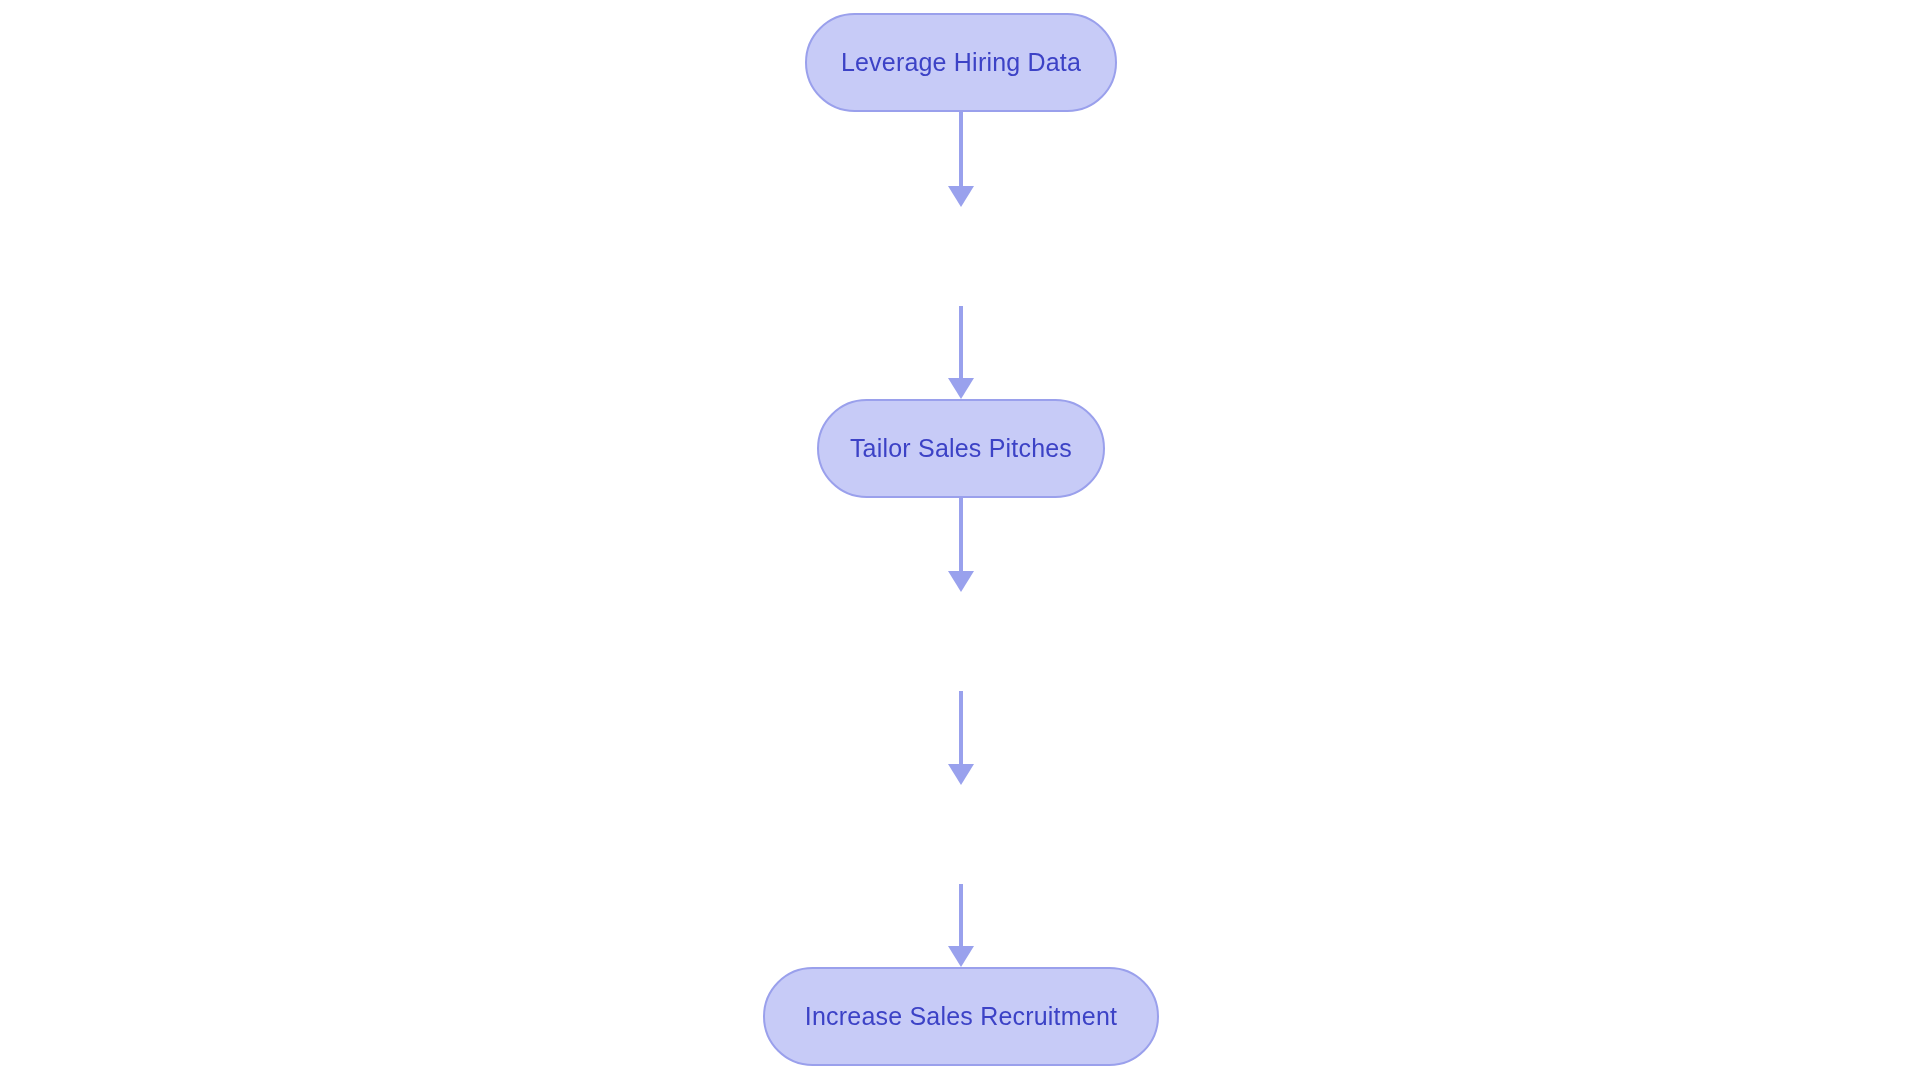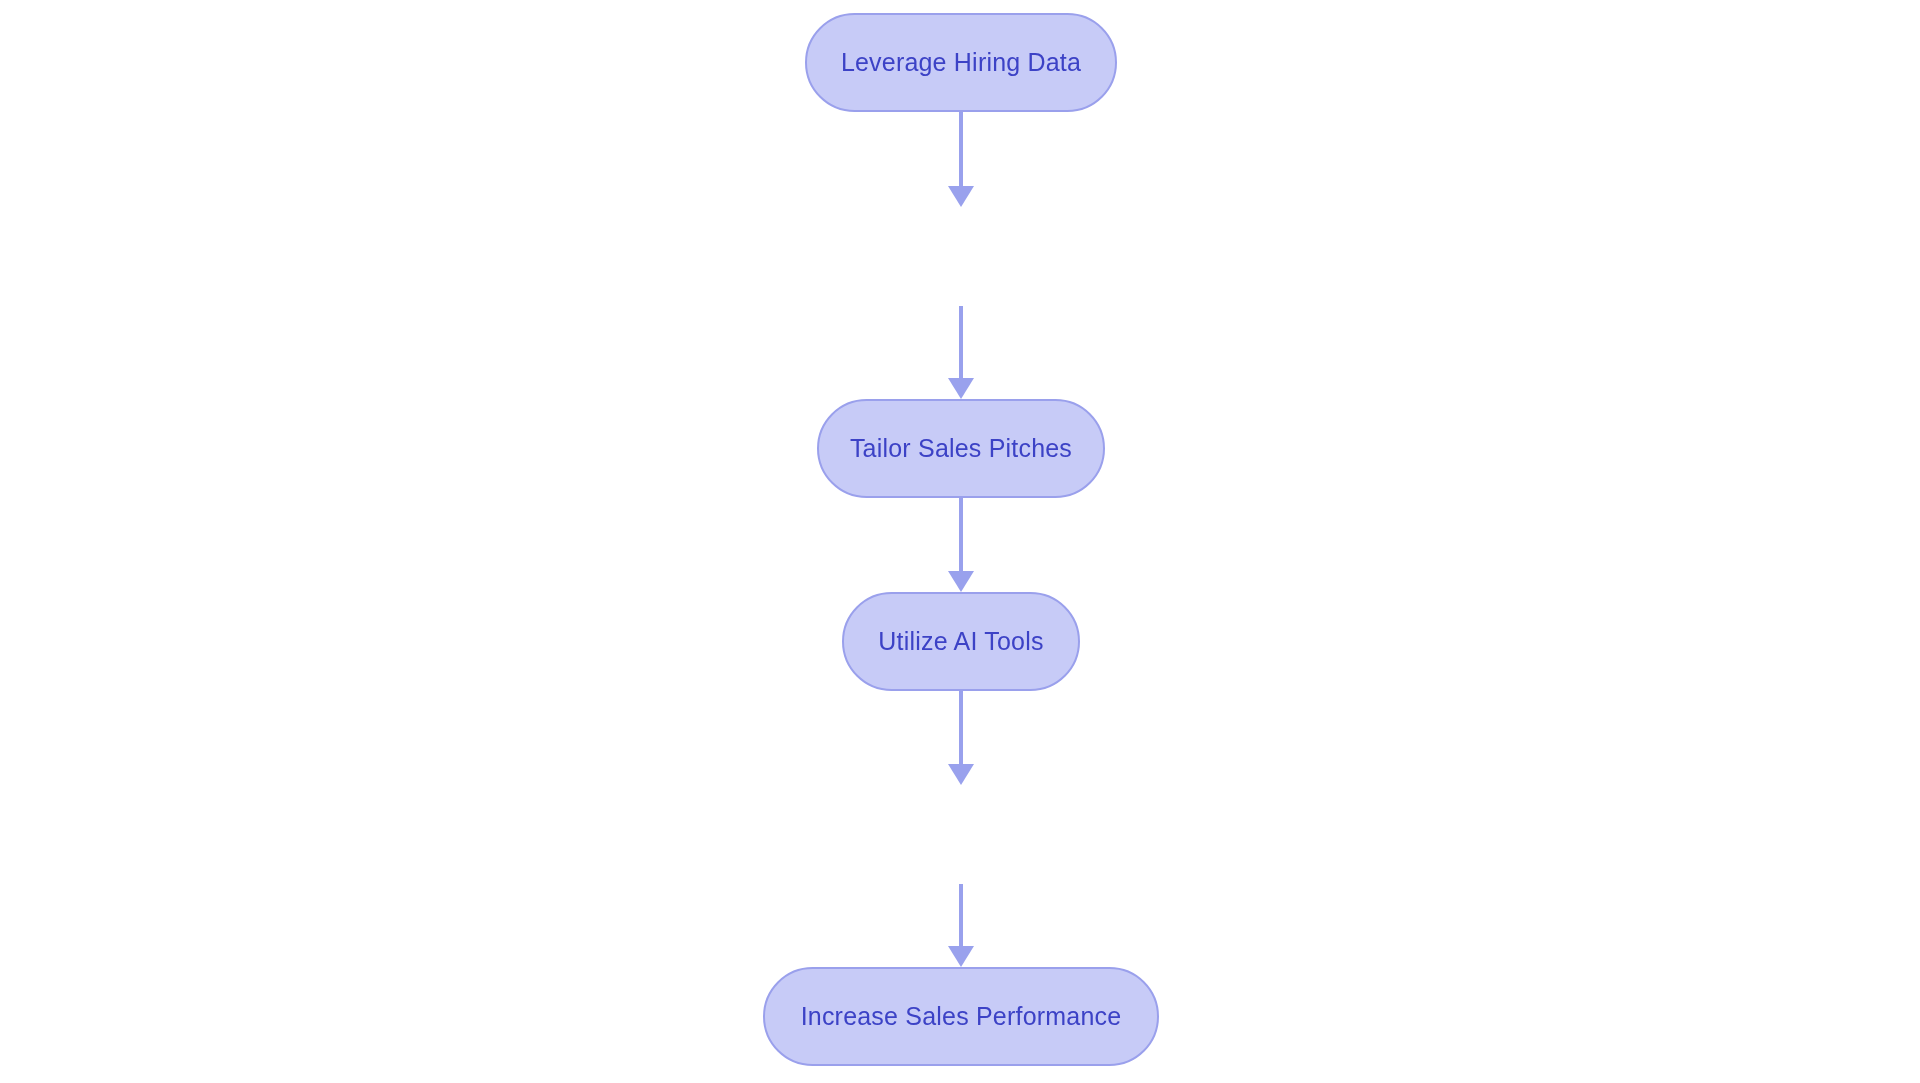--- a/index.html
+++ b/index.html
@@ -93,32 +93,29 @@
 
   <div class="flow-node n3">
     <span class="label">Tailor Sales Pitches</span>
   </div>
 
   <div class="flow-arrow a3">
     <div class="shaft"></div>
     <div class="head"></div>
   </div>
 
-  <div class="flow-node n4">
-    <span class="label">Utilize AI Tools</span>
-  </div>
 
   <div class="flow-arrow a4">
     <div class="shaft"></div>
     <div class="head"></div>
   </div>
 
 
   <div class="flow-arrow a5">
     <div class="shaft"></div>
     <div class="head"></div>
   </div>
 
   <div class="flow-node n6">
-    <span class="label">Increase Sales Performance</span>
+    <span class="label">Increase Sales Recruitment</span>
   </div>
 
 </div>
 
 </body></html>

